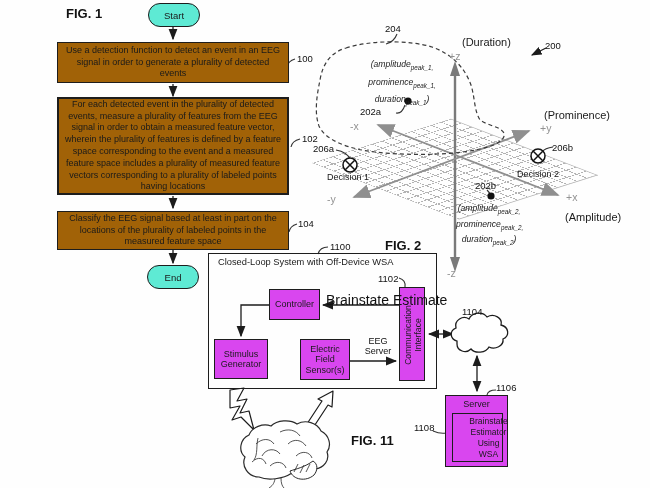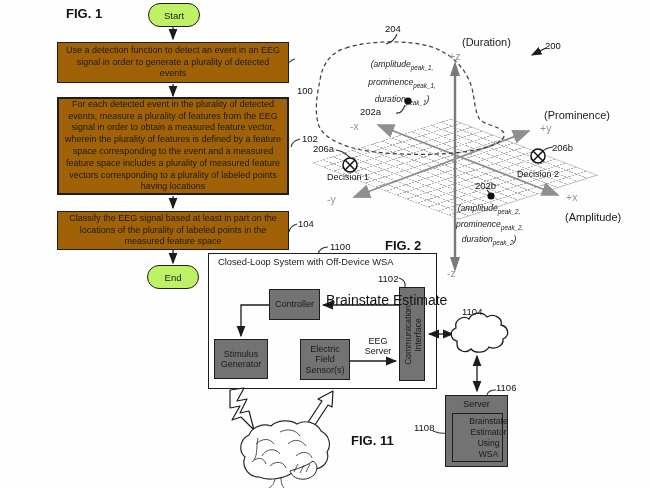--- a/index.html
+++ b/index.html
@@ -6,36 +6,36 @@
   #sheet{position:relative;width:650px;height:488px;background:#fefefe;overflow:hidden;
          font-family:"Liberation Sans",sans-serif;color:#1a1a1a;}
   .abs{position:absolute;}
   .figtitle{font-weight:bold;font-size:13px;color:#111;}
   .ref{font-size:9.5px;color:#111;white-space:nowrap;}
   
   .step{position:absolute;left:57px;width:232px;border:1.4px solid #1d1d1d;background:#a16207;
         display:flex;align-items:center;justify-content:center;text-align:center;
         font-size:9px;line-height:11.8px;padding:1px 5px;box-sizing:border-box;}
   .oval{position:absolute;width:50px;height:22px;border:1.6px solid #1d1d1d;border-radius:12px;
-        background:#bef264;display:flex;align-items:center;justify-content:center;font-size:9.5px;}
+        background:#5eead4;display:flex;align-items:center;justify-content:center;font-size:9.5px;}
   
   #grid{position:absolute;left:312px;top:163px;width:140px;height:140px;transform-origin:0 0;
         transform:matrix(0.986,-0.314,1.043,0.40,0,0);
         background-image:repeating-linear-gradient(to right,#b3b3b3 0 1px,transparent 1px 10px),
                          repeating-linear-gradient(to bottom,#b3b3b3 0 1px,transparent 1px 10px);
         border-right:1px solid #b3b3b3;border-bottom:1px solid #b3b3b3;}
   .axgray{font-size:10.5px;color:#929292;white-space:nowrap;}
   .axname{font-size:11px;color:#1a1a1a;white-space:nowrap;padding-left:24px;}
   .peak{font-style:italic;font-size:8.6px;color:#222;text-align:center;white-space:nowrap;}
   .peak sub{font-size:6.3px;}
   .pk1{line-height:15px;}
   .pk2{line-height:12px;}
   .declabel{font-size:9px;color:#151515;white-space:nowrap;}
   
-  .blk{position:absolute;border:1.4px solid #1d1d1d;background:#737373;box-sizing:border-box;
+  .blk{position:absolute;border:1.4px solid #1d1d1d;background:#d946ef;box-sizing:border-box;
        display:flex;align-items:center;justify-content:center;text-align:center;
        font-size:9px;line-height:10.5px;}
   #sysbox{border-width:1.6px;background:transparent;}
   #systitle{position:absolute;left:218px;top:257px;width:210px;text-align:left;font-size:9.3px;}
   #commtext{position:absolute;left:-34px;top:34px;width:94px;height:26px;transform:rotate(-90deg);
             display:flex;align-items:center;justify-content:center;text-align:center;
             font-size:8.6px;line-height:10px;}
   .arrlabel{font-size:14px;white-space:nowrap;color:#111;}
   .lay{position:absolute;left:0;top:0;}
 </style>
@@ -152,21 +152,21 @@
   </svg>
 
   <div class="abs figtitle" style="left:66px;top:6px;">FIG. 1</div>
   <div class="oval" style="left:148px;top:3px;">
     <span>Start</span>
   </div>
 
   <div class="step" style="top:42px;height:41px;">
     <span>Use a detection function to detect an event in an EEG signal in order to generate a plurality of detected events</span>
   </div>
-  <div class="abs ref" style="left:297px;top:53px;margin-top:32px;">100</div>
+  <div class="abs ref" style="left:297px;top:53px;">100</div>
 
   <div class="step" style="top:97px;height:98px;border-width:2px;">
     <span>For each detected event in the plurality of detected events, measure a plurality of features from the EEG signal in order to obtain a measured feature vector, wherein the plurality of features is defined by a feature space corresponding to the event and a measured feature space includes a plurality of measured feature vectors corresponding to a plurality of labeled points having locations</span>
   </div>
   <div class="abs ref" style="left:302px;top:133px;">102</div>
 
   <div class="step" style="top:211px;height:39px;">
     <span>Classify the EEG signal based at least in part on the locations of the plurality of labeled points in the measured feature space</span>
   </div>
   <div class="abs ref" style="left:298px;top:218px;">104</div>

